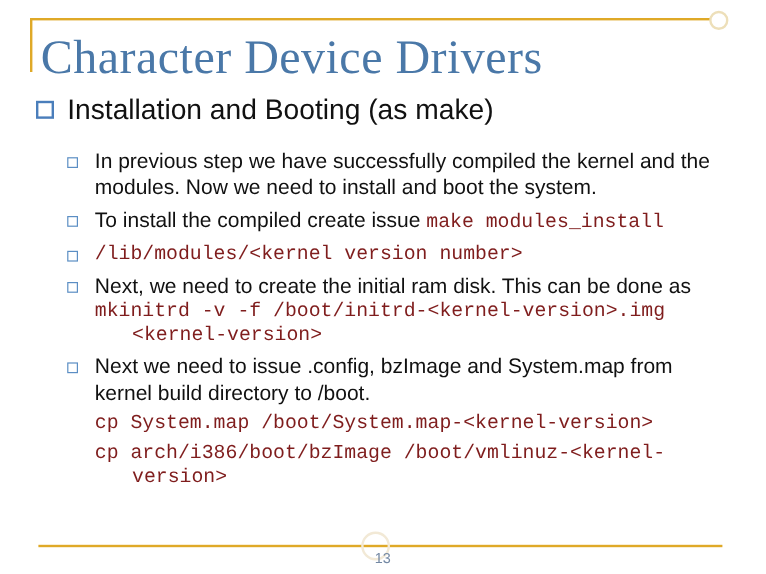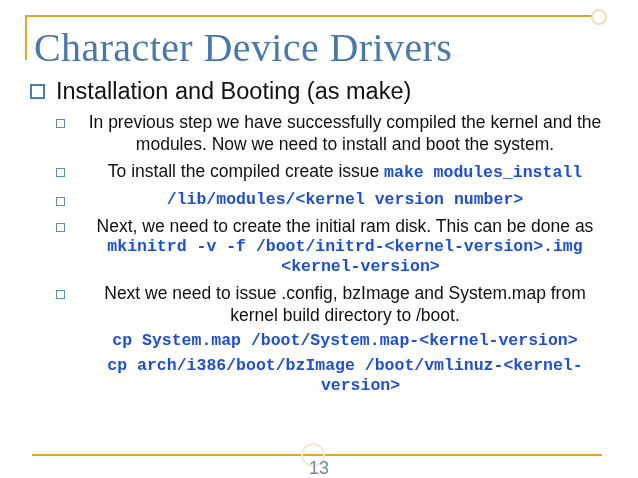--- a/index.html
+++ b/index.html
@@ -70,41 +70,41 @@
     border: 2px solid #4a7ebb;
     margin-top: 8px;
     margin-right: 11px;
     background: #ffffff;
   }
   .l1-label {
     font-size: 23.5px;
     line-height: 30px;
     color: #111111;
   }
-  .l2-list { margin-top: 6px; padding-left: 26px; text-align: center; }
+  .l2-list { margin-top: 18px; padding-left: 26px; }
   .l2-item { display: flex; margin-bottom: 6px; }
   .l2-bullet {
     flex: none;
     width: 7px;
     height: 7px;
     border: 1.5px solid #5b8ec4;
     margin-top: 7px;
     margin-right: 14px;
     background: #ffffff;
   }
   .l2-body {
     width: 532px;
     font-size: 17.5px;
     line-height: 21.5px;
     color: #111111;
   }
   .code {
     font-family: "Liberation Mono", monospace;
-    font-weight: bold;
-    color: #1d4ed8;
+    font-weight: normal;
+    color: #7f1d1d;
     font-size: 16.5px;
   }
   .code-block { display: block; line-height: 20px; }
   .code-indent { padding-left: 31px; }
   .code-sp { margin-top: 5px; }
   
   .bottom-rule {
     position: absolute;
     left: 32px;
     top: 454px;
@@ -120,21 +120,21 @@
     height: 20px;
     border: 2px solid #f2e9d6;
     border-radius: 50%;
   }
   .page-number {
     position: absolute;
     left: 0;
     top: 458px;
     width: 638px;
     text-align: center;
-    font-size: 18px;
+    font-size: 12px;
     color: #7388a3;
   }
 </style>
 </head>
 <body>
 
 <div class="slide">
 
   <div class="top-rule"></div>
   <div class="top-ring"></div>

